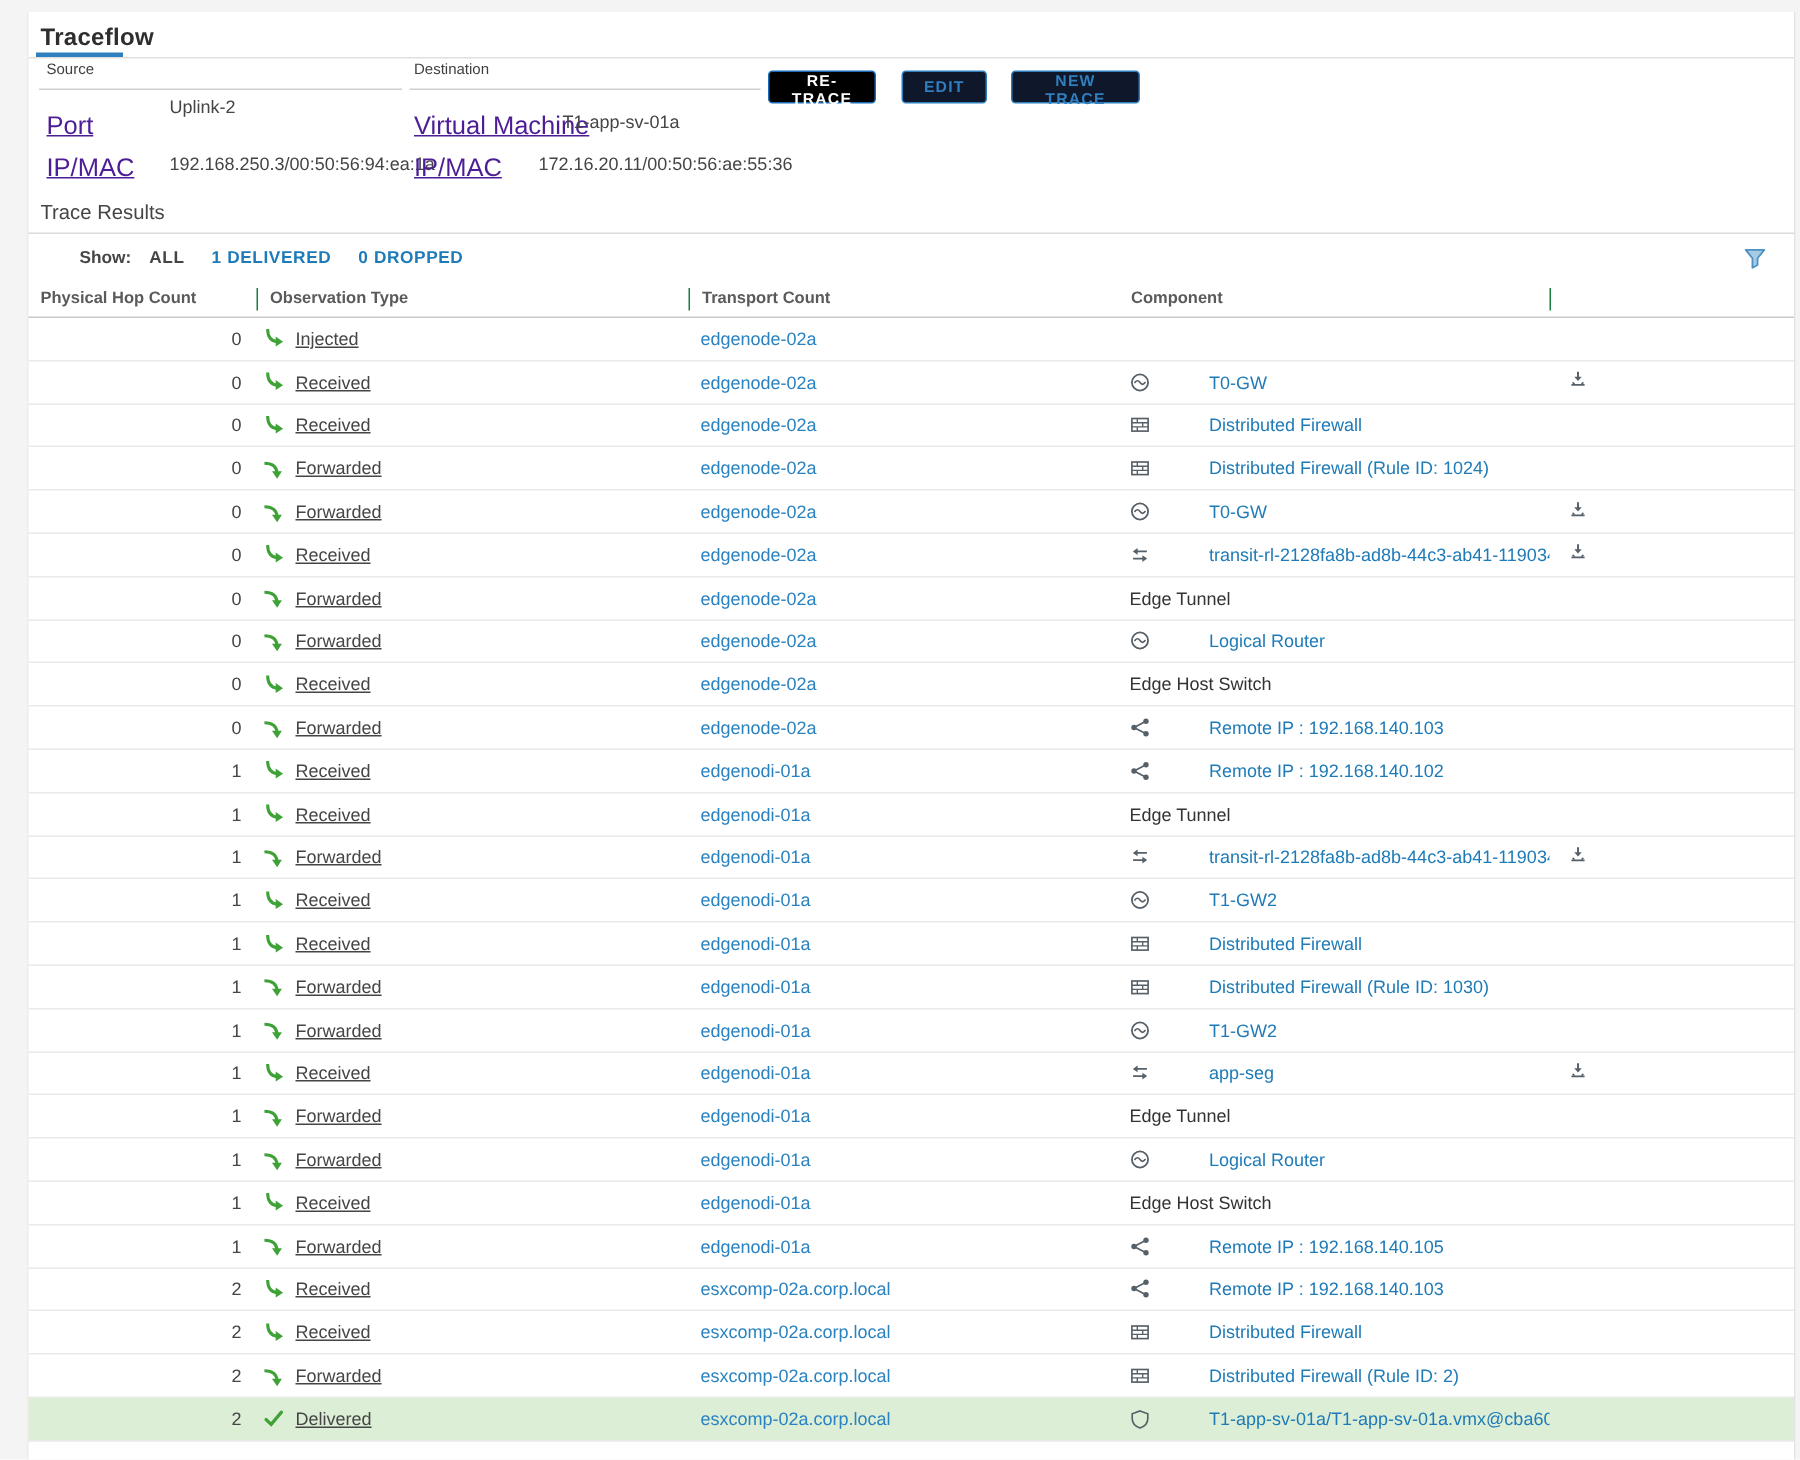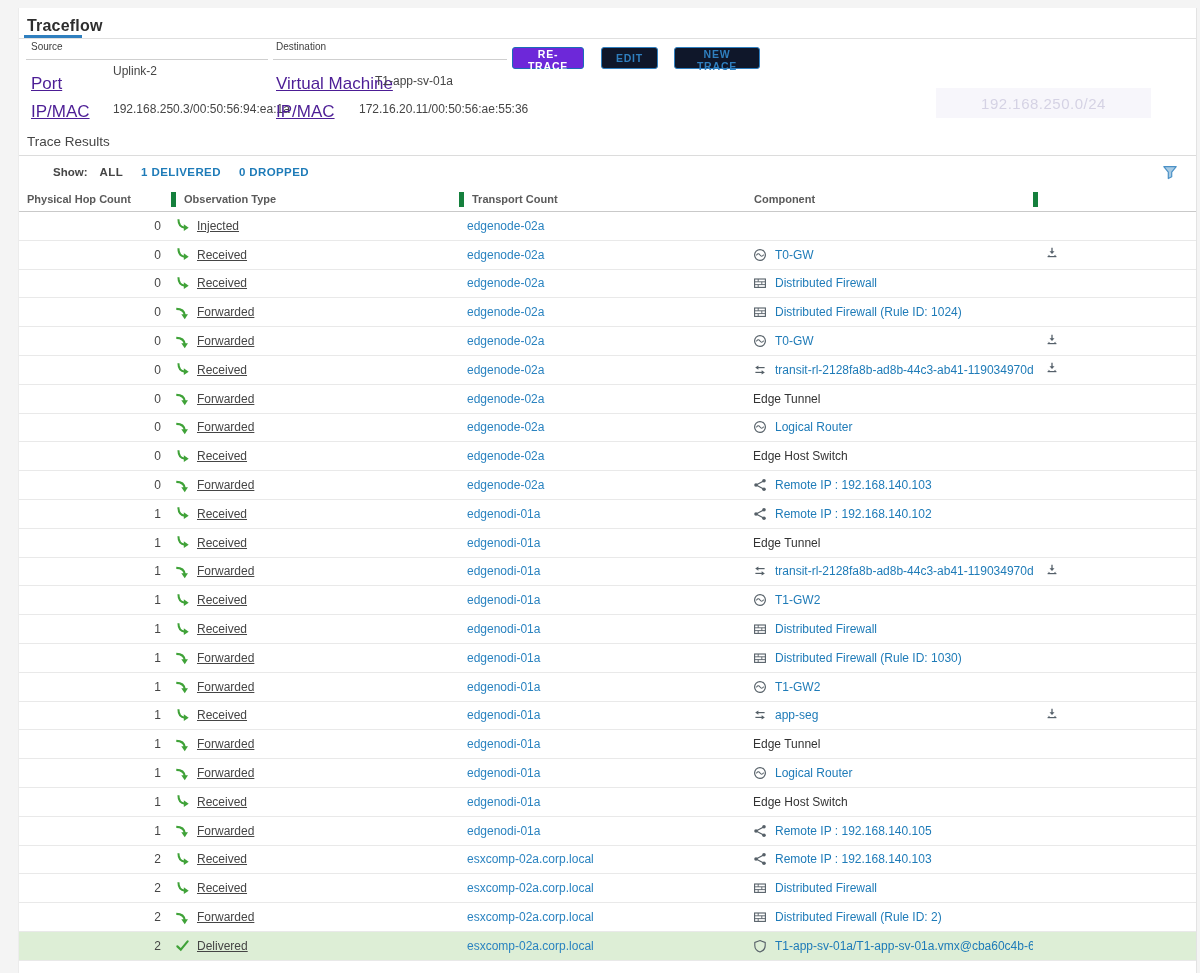--- a/index.html
+++ b/index.html
@@ -20,21 +20,21 @@
   
   .sec-label{position:absolute;font-size:10px;color:#404040;}
   .u-line{position:absolute;border-top:1px solid #cfcfcf;height:0;}
   .f-label{position:absolute;font-size:17px;color:#4c1d95;text-decoration:underline;}
   .f-value{position:absolute;font-size:12px;color:#454545;}
   .btn{
     position:absolute;top:39px;height:22px;box-sizing:border-box;
     font-family:inherit;font-size:10.5px;font-weight:bold;letter-spacing:.8px;
     border-radius:3px;padding:0 12px;cursor:pointer;
   }
-  .btn.primary{background:#6d28d9;border:1px solid #1a6cb8;color:#fff;}
+  .btn.primary{background:#000000;border:1px solid #1a6cb8;color:#fff;}
   .btn.outline{background:#0f172a;border:1px solid #2f7fbf;color:#2f7fbf;}
   .ghost{
     position:absolute;left:917px;top:80px;width:215px;height:30px;
     background:rgba(243,242,249,.85);color:#cbc8de;opacity:.8;
     font-size:15px;display:flex;align-items:center;justify-content:center;letter-spacing:.5px;
   }
   
   .tr-heading{position:absolute;left:8px;top:126px;font-size:13.5px;color:#454545;}
   .tr-sep{position:absolute;left:0;right:0;top:147px;border-top:1px solid #dcdcdc;}
   .show-row{position:absolute;left:8px;top:158px;display:flex;align-items:center;font-size:11.5px;margin-left:26px;}
@@ -43,36 +43,36 @@
   .filter-link.active{color:#454545;}
   .funnel{position:absolute;right:18px;top:156px;width:16px;height:16px;color:#4b91c6;cursor:pointer;}
   .funnel svg{width:16px;height:16px;}
   
   .thead{
     position:absolute;left:0;top:180px;width:1177px;height:24px;
     display:grid;grid-template-columns:152px 288px 287px 287px 1fr;
     align-items:center;border-bottom:1px solid #c9c9c9;box-sizing:border-box;
   }
   .th{font-size:11px;font-weight:bold;color:#5a5a5a;padding-left:8px;height:15px;line-height:15px;}
-  .th.sep{border-left:5px solid #15803d;}
+  .th.sep{border-left:1px solid #15803d;}
   .tbody{position:absolute;left:0;top:204px;width:1177px;}
   .trow{
     display:grid;grid-template-columns:152px 288px 287px 287px 1fr;
     align-items:center;height:28.8px;box-sizing:border-box;border-bottom:1px solid #e9e9e9;
     font-size:12px;cursor:default;
   }
   .trow.highlight{background:#ddeed6;}
   .c-hop{text-align:right;padding-right:10px;color:#454545;}
   .c-obs{display:flex;align-items:center;padding-left:4px;}
   .obs-icon{width:15px;height:15px;margin-right:7px;color:#3fa238;flex:0 0 auto;}
   .obs-icon svg{width:15px;height:15px;display:block;}
   .obs-label{color:#454545;text-decoration:underline;}
   .c-node{padding-left:8px;}
   .node-link{color:#2a83c0;text-decoration:none;cursor:pointer;}
-  .c-comp{display:flex;align-items:center;padding-left:7px;overflow:hidden;white-space:nowrap;}
+  .c-comp{display:flex;align-items:center;padding-left:7px;overflow:hidden;white-space:nowrap;gap:31px;}
   .comp-icon{width:14px;height:14px;margin-right:8px;color:#566068;flex:0 0 auto;}
   .comp-icon svg{width:14px;height:14px;display:block;}
   .comp-link{color:#1e7bb8;cursor:pointer;}
   .comp-plain{color:#333333;}
   .c-port{padding-left:12px;}
   .port-icon{width:14px;height:14px;color:#55606a;display:inline-block;}
   .port-icon svg{width:14px;height:14px;display:block;}
 </style>
 </head>
 <body>
@@ -95,21 +95,20 @@
 
   <div class="f-label" style="left:257px;top:66px;">Virtual Machine</div>
   <div class="f-value" style="left:340px;top:66px;margin-left:16px;">T1-app-sv-01a</div>
   <div class="f-label" style="left:257px;top:94px;">IP/MAC</div>
   <div class="f-value" style="left:340px;top:94px;">172.16.20.11/00:50:56:ae:55:36</div>
 
   <button class="btn primary" style="left:493px;width:72px;">RE-TRACE</button>
   <button class="btn outline" style="left:582px;width:57px;">EDIT</button>
   <button class="btn outline" style="left:655px;width:86px;">NEW TRACE</button>
 
-  <div class="ghost">192.168.250.0/24</div>
 
   <div class="tr-heading">Trace Results</div>
   <div class="tr-sep"></div>
 
   <div class="show-row">
     <span class="show-label">Show:</span>
     <span class="filter-link active">ALL</span>
     <span class="filter-link">1 DELIVERED</span>
     <span class="filter-link">0 DROPPED</span>
   </div>

